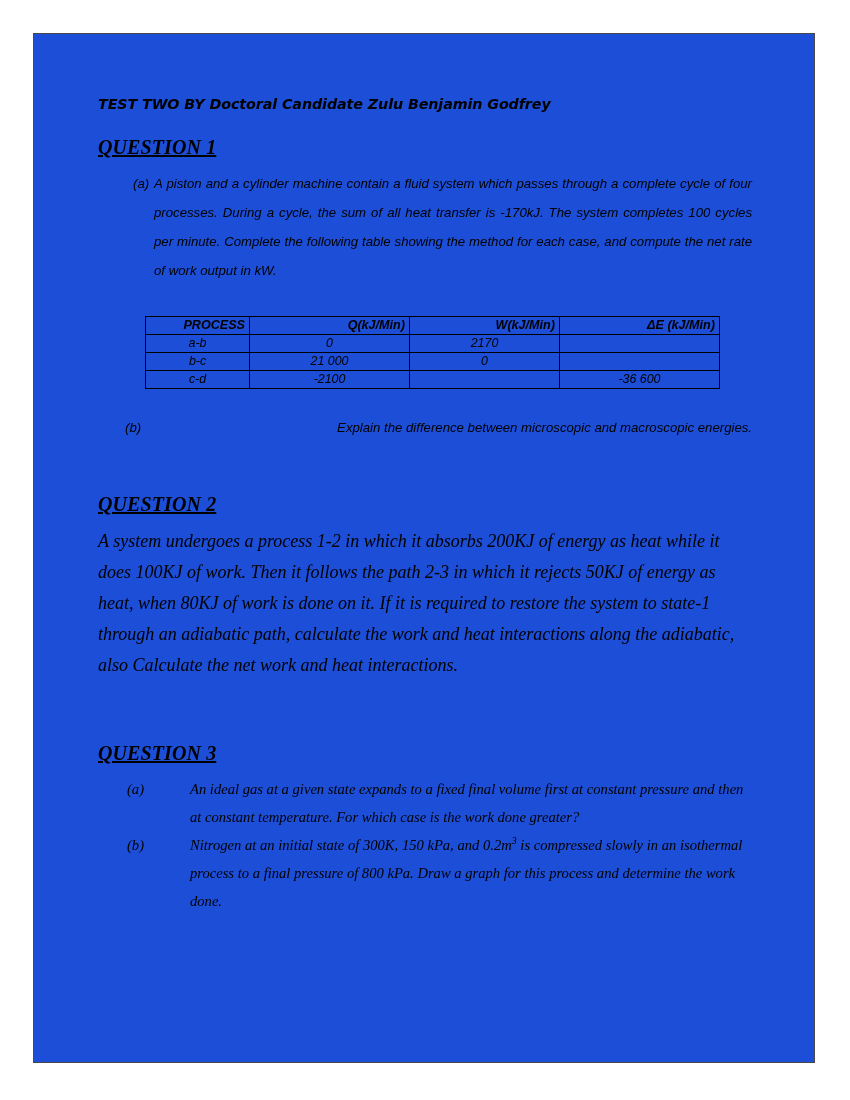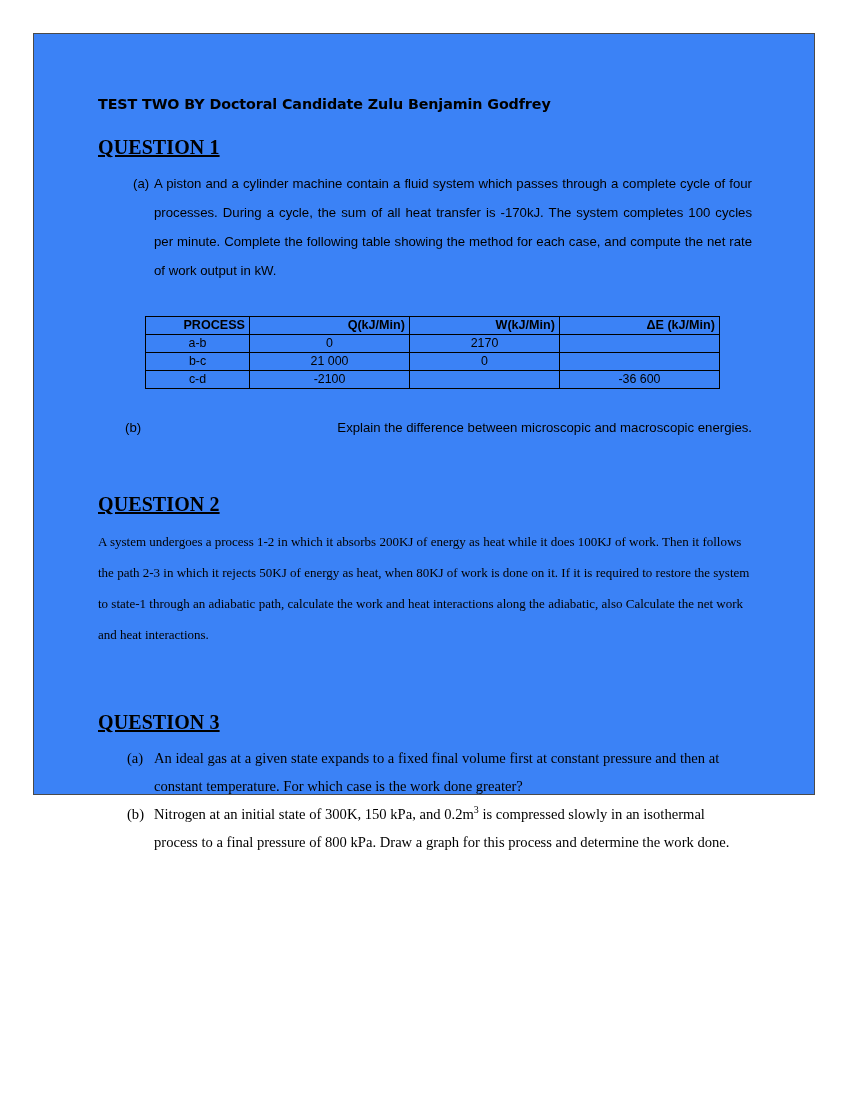--- a/index.html
+++ b/index.html
@@ -13,24 +13,25 @@
     font-family: "Liberation Sans", sans-serif;
     color: #000000;
     overflow: hidden;
     position: relative;
   }
   .page {
     position: absolute;
     left: 33px;
     top: 33px;
     width: 782px;
-    height: 762px;
+    height: 1030px;
     border: 1.5px solid #4a4a4a;
     box-sizing: border-box;
-    background: #3b82f6;
+    background: #1d4ed8;
+    font-style: italic;
   }
   .content {
     position: absolute;
     left: 64px;
     top: 62px;
     width: 654px;
   }
 
   
   .doc-title {
@@ -97,40 +98,40 @@
   }
   table.process-table td { text-align: center; }
   col.c1 { width: 104px; }
   col.c2 { width: 160px; }
   col.c3 { width: 150px; }
   col.c4 { width: 160px; }
 
   
   .serif-para {
     font-family: "Liberation Serif", serif;
-    font-size: 13px;
+    font-size: 18px;
     line-height: 31px;
     text-align: left;
     margin: 0;
   }
   .q2-block { margin-top: 3px; }
   .q3-list { margin-top: 4px; }
   .q3-item {
     display: flex;
     font-family: "Liberation Serif", serif;
     font-size: 14.6px;
     line-height: 28px;
     margin-left: 29px;
     width: 625px;
   }
   .q3-item .marker {
     width: 27px;
     flex: 0 0 27px;
   }
-  .q3-item .body { flex: 1 1 auto; }
+  .q3-item .body { flex: 1 1 auto; margin-left: 36px; }
   .gap-lg { height: 50px; }
   .gap-xl { height: 60px; }
   sup { font-size: 0.68em; vertical-align: super; line-height: 0; }
 </style>
 </head>
 <body>
 
 <div class="page">
   <div class="content">
 

